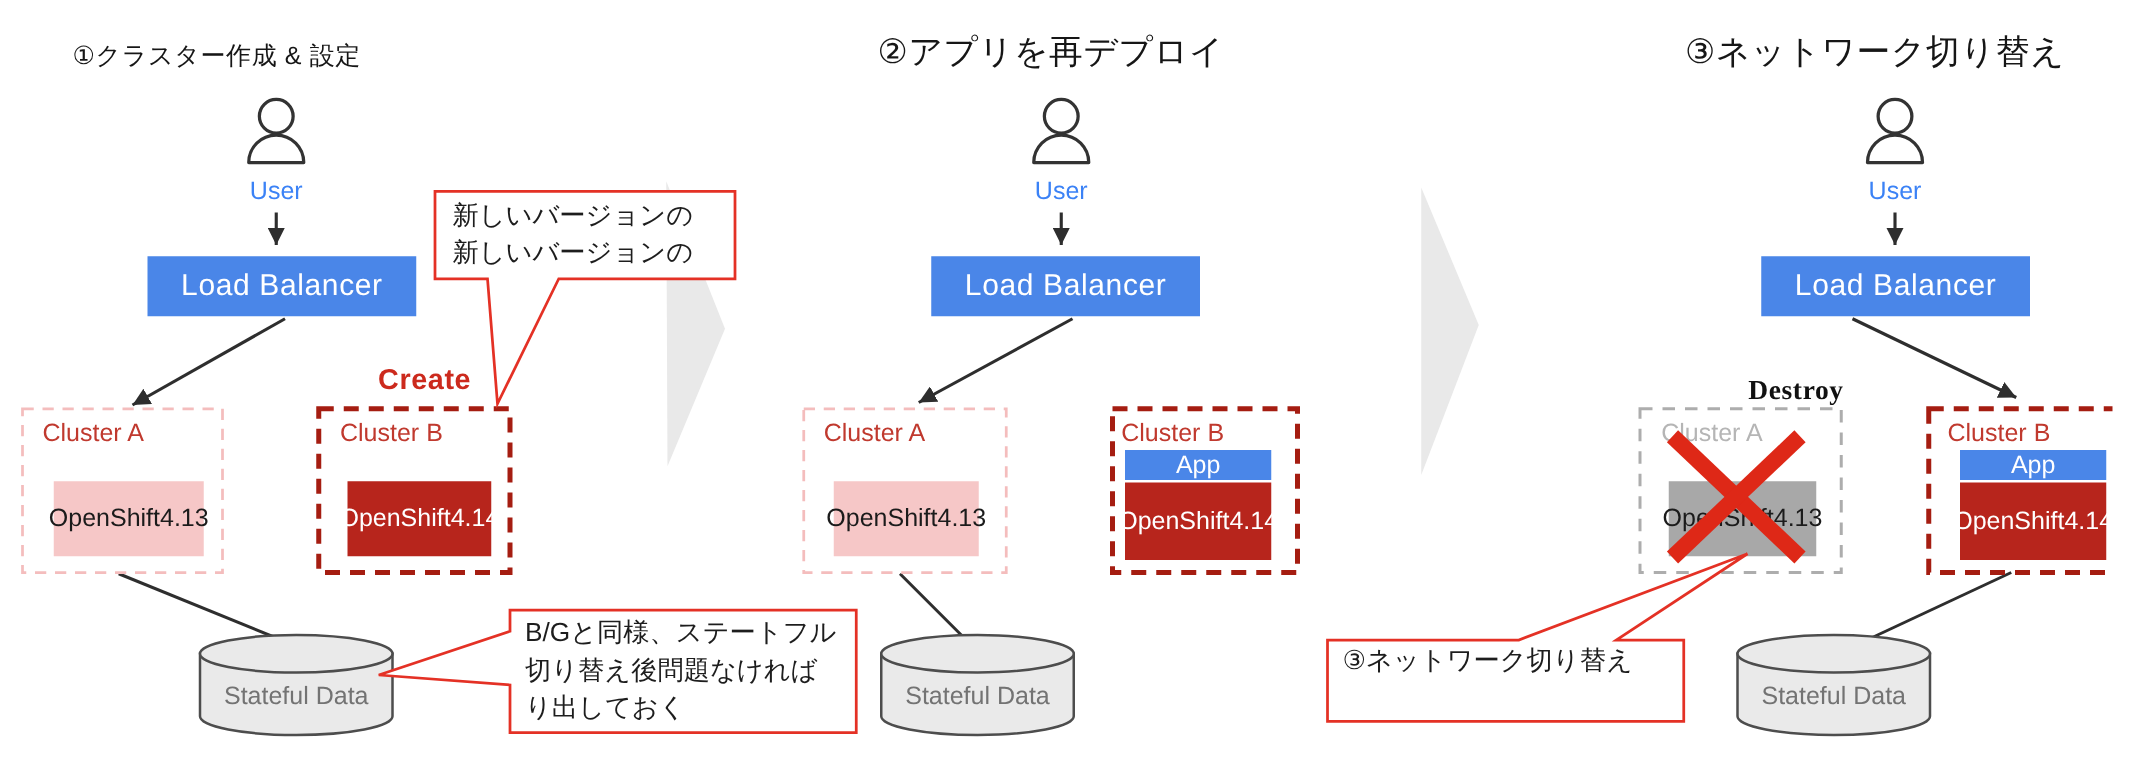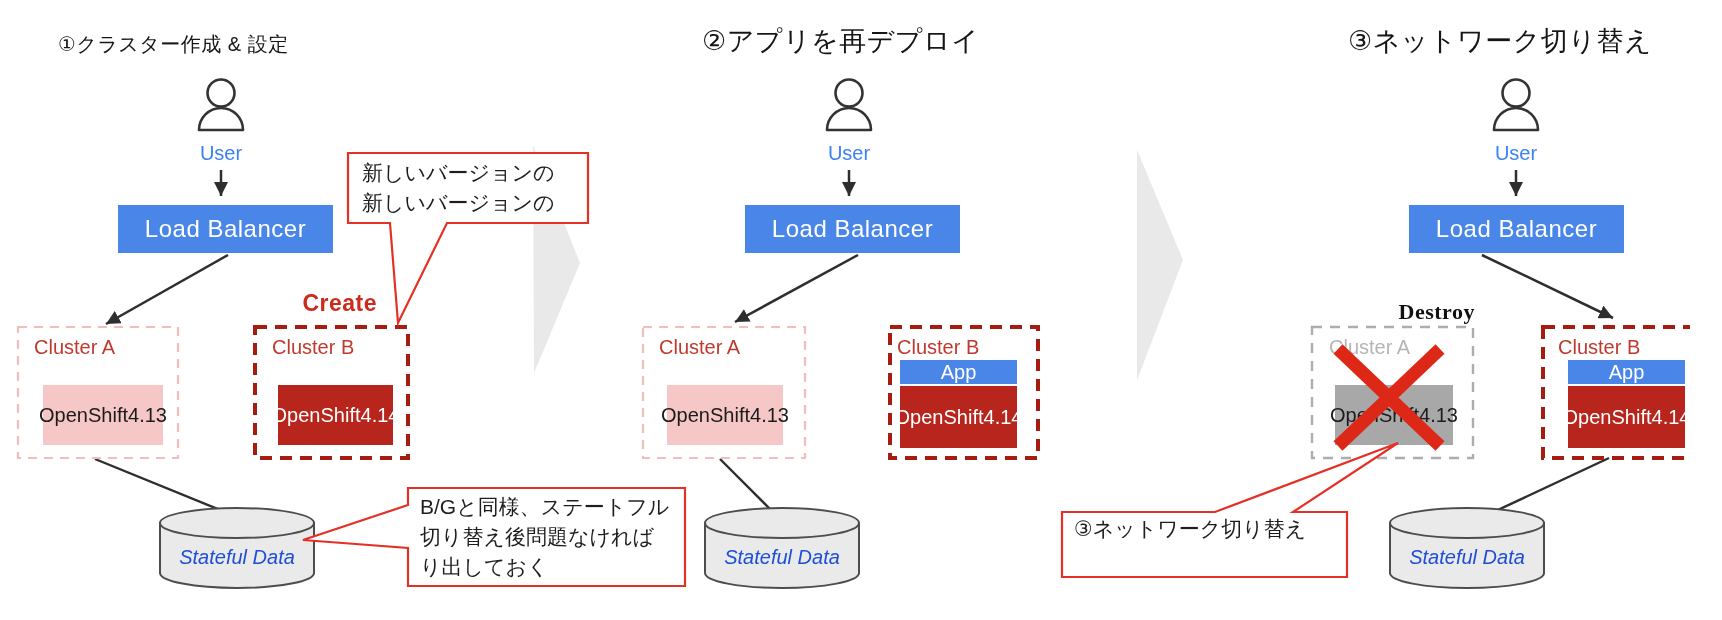--- a/index.html
+++ b/index.html
@@ -25,21 +25,21 @@
   .action.destroy{color:#111;font-size:22px;}
   .cluster-label{font-size:20px;color:var(--label-red);white-space:nowrap;}
   .cluster-label.gray{color:var(--gray-text);}
   .os-box{display:flex;flex-direction:row;align-items:center;justify-content:center;
           font-size:20px;line-height:27px;text-align:center;}
   .os-box.old{background:var(--os-old);color:#1b1b1b;}
   .os-box.new{background:var(--os-new);color:#fff;}
   .os-box.destroyed{background:var(--destroyed-gray);color:#1b1b1b;}
   .app-box{background:var(--lb-blue);color:#fff;font-size:20px;display:flex;
            align-items:center;justify-content:center;}
-  .ds-label{font-size:20px;text-align:center;color:#1d4ed8;font-style:italic;}
+  .ds-label{font-size:20px;text-align:center;color:#737373;}
   .callout-text{z-index:5;font-size:21px;line-height:30px;color:#1d1d1d;white-space:nowrap;}
   .callout-text.lh28{line-height:28px;}
   
   .chevron{fill:var(--chevron);}
   .person{fill:#fff;stroke:#333;stroke-width:2.6px;stroke-linejoin:round;}
   .flow{stroke:var(--line);stroke-width:2.5px;fill:none;}
   .plain{stroke:var(--line);stroke-width:2.4px;fill:none;}
   .cyl{fill:var(--cyl);stroke:var(--cyl-stroke);stroke-width:2px;}
   .dash-a{fill:none;stroke:var(--a-border);stroke-width:2.2px;stroke-dasharray:9 7;}
   .dash-b{fill:none;stroke:var(--b-border);stroke-width:4px;stroke-dasharray:12 8;}

